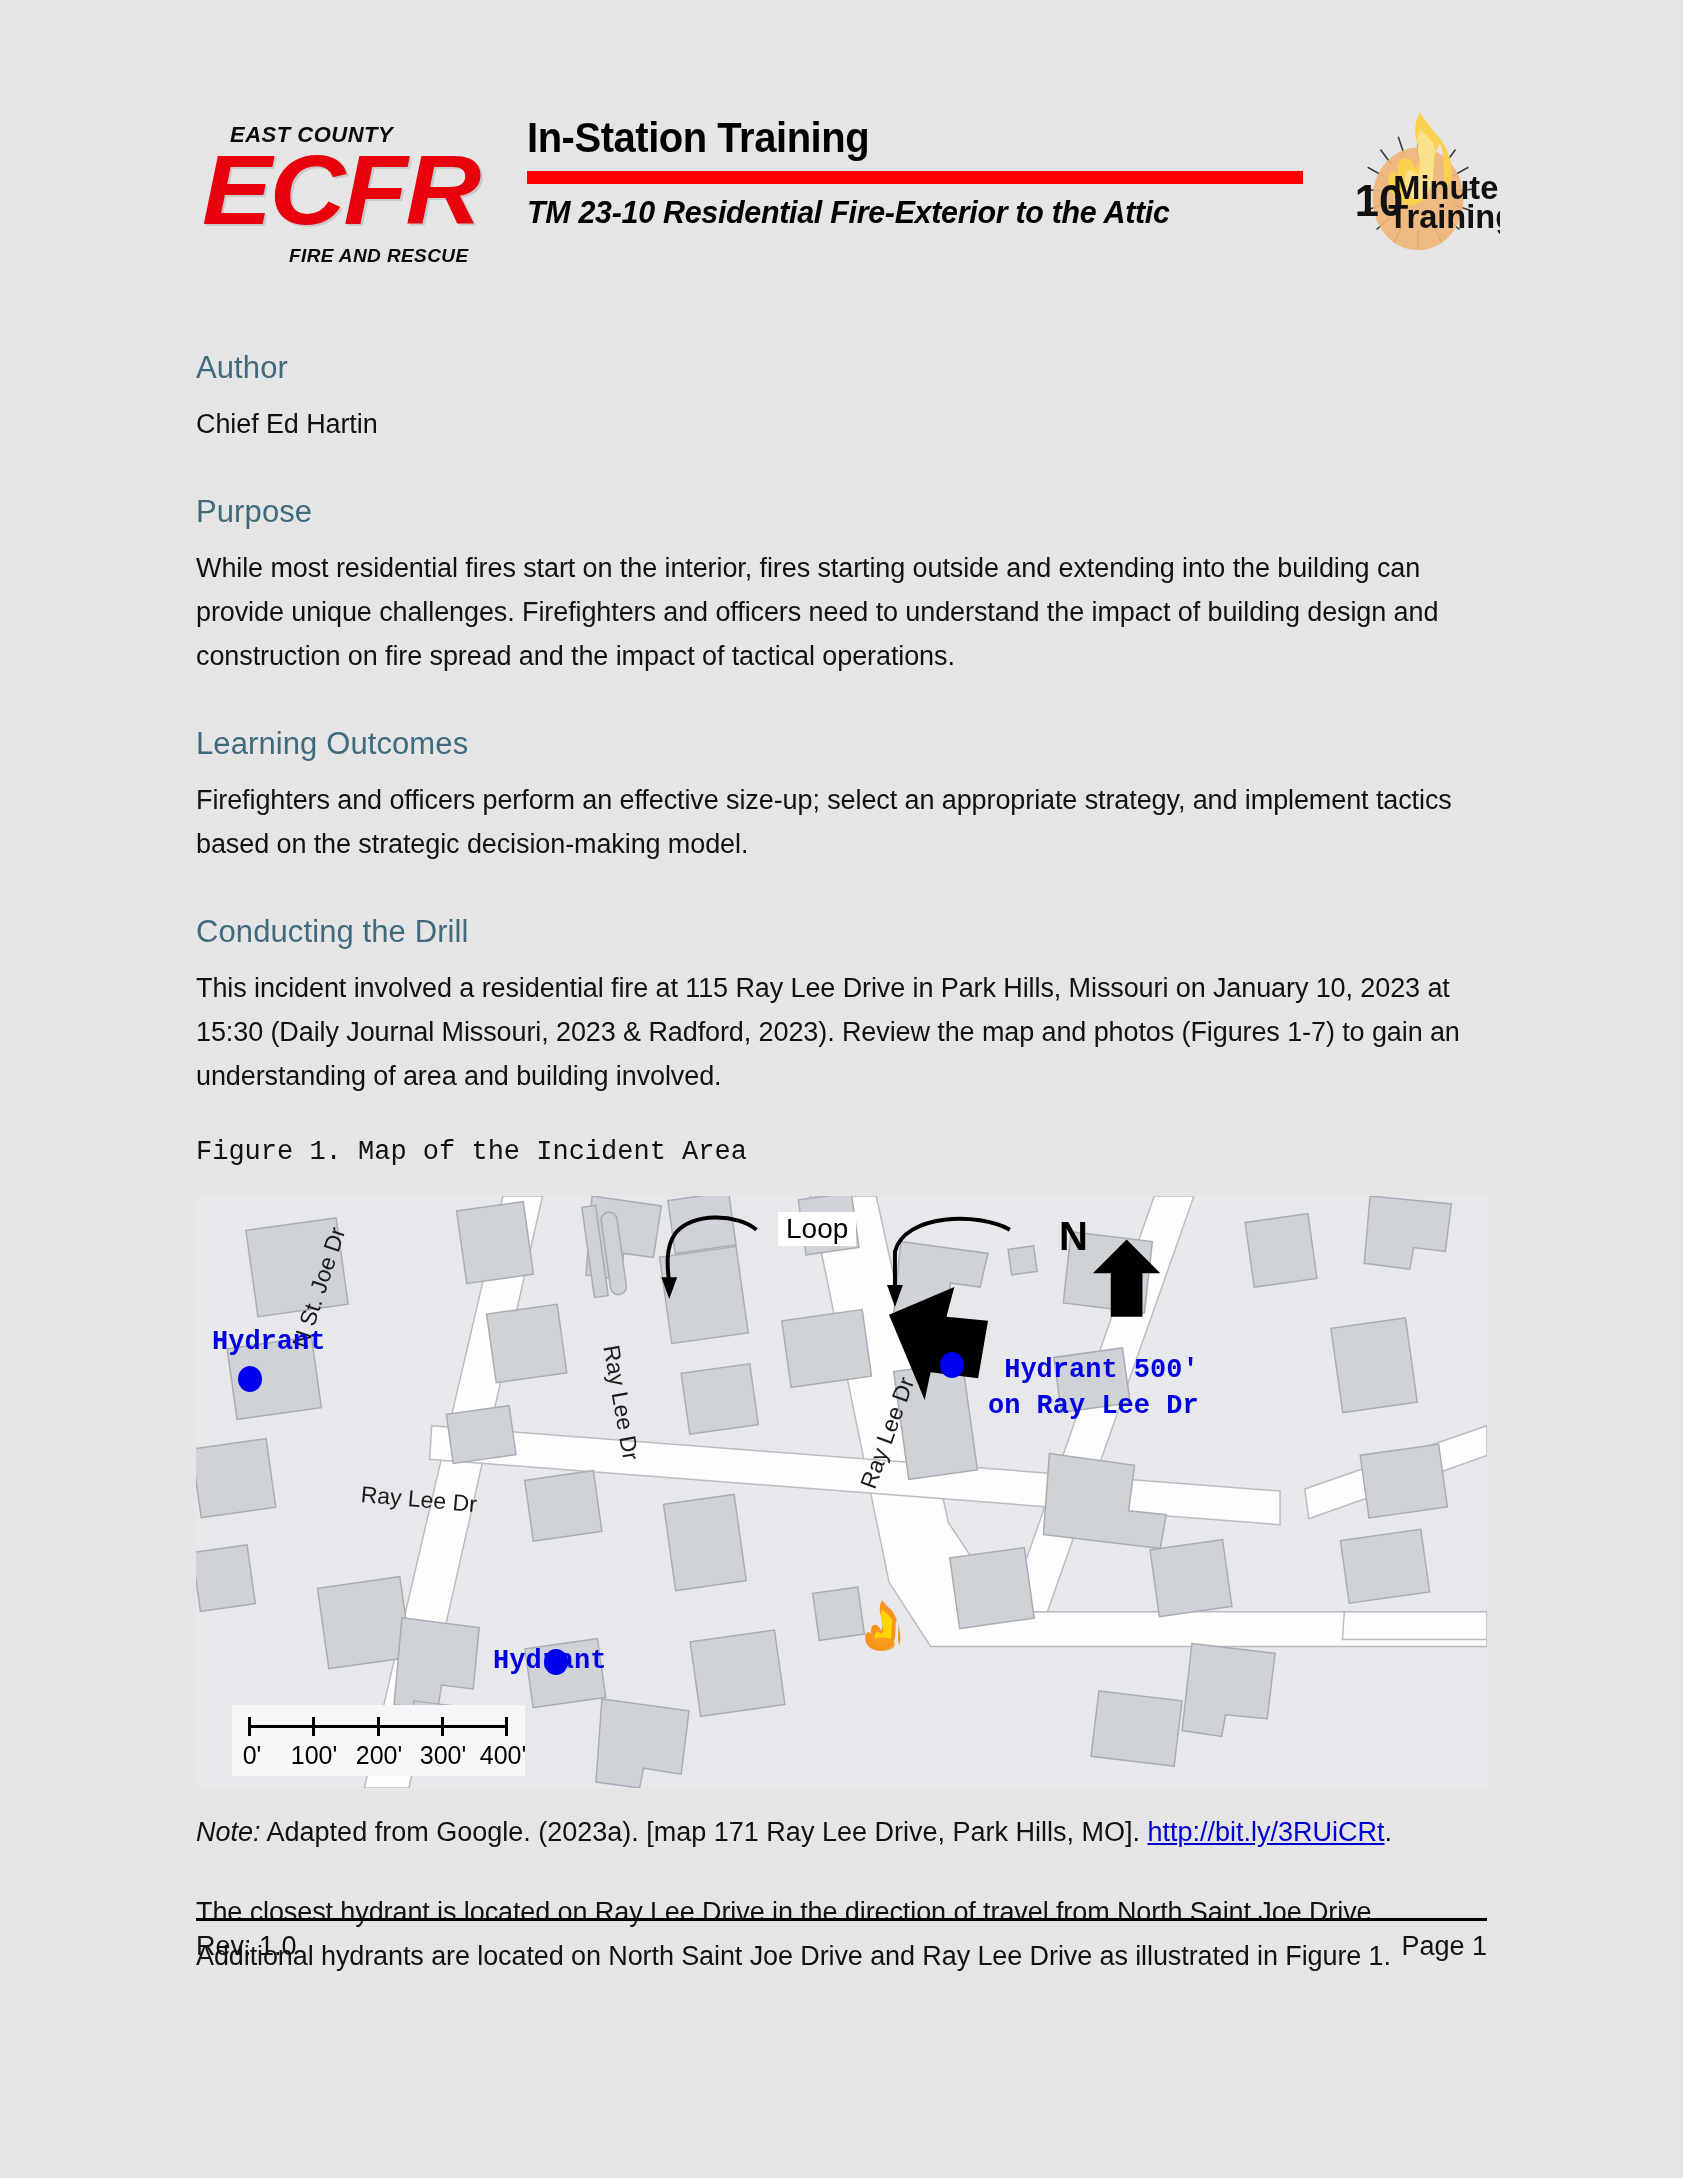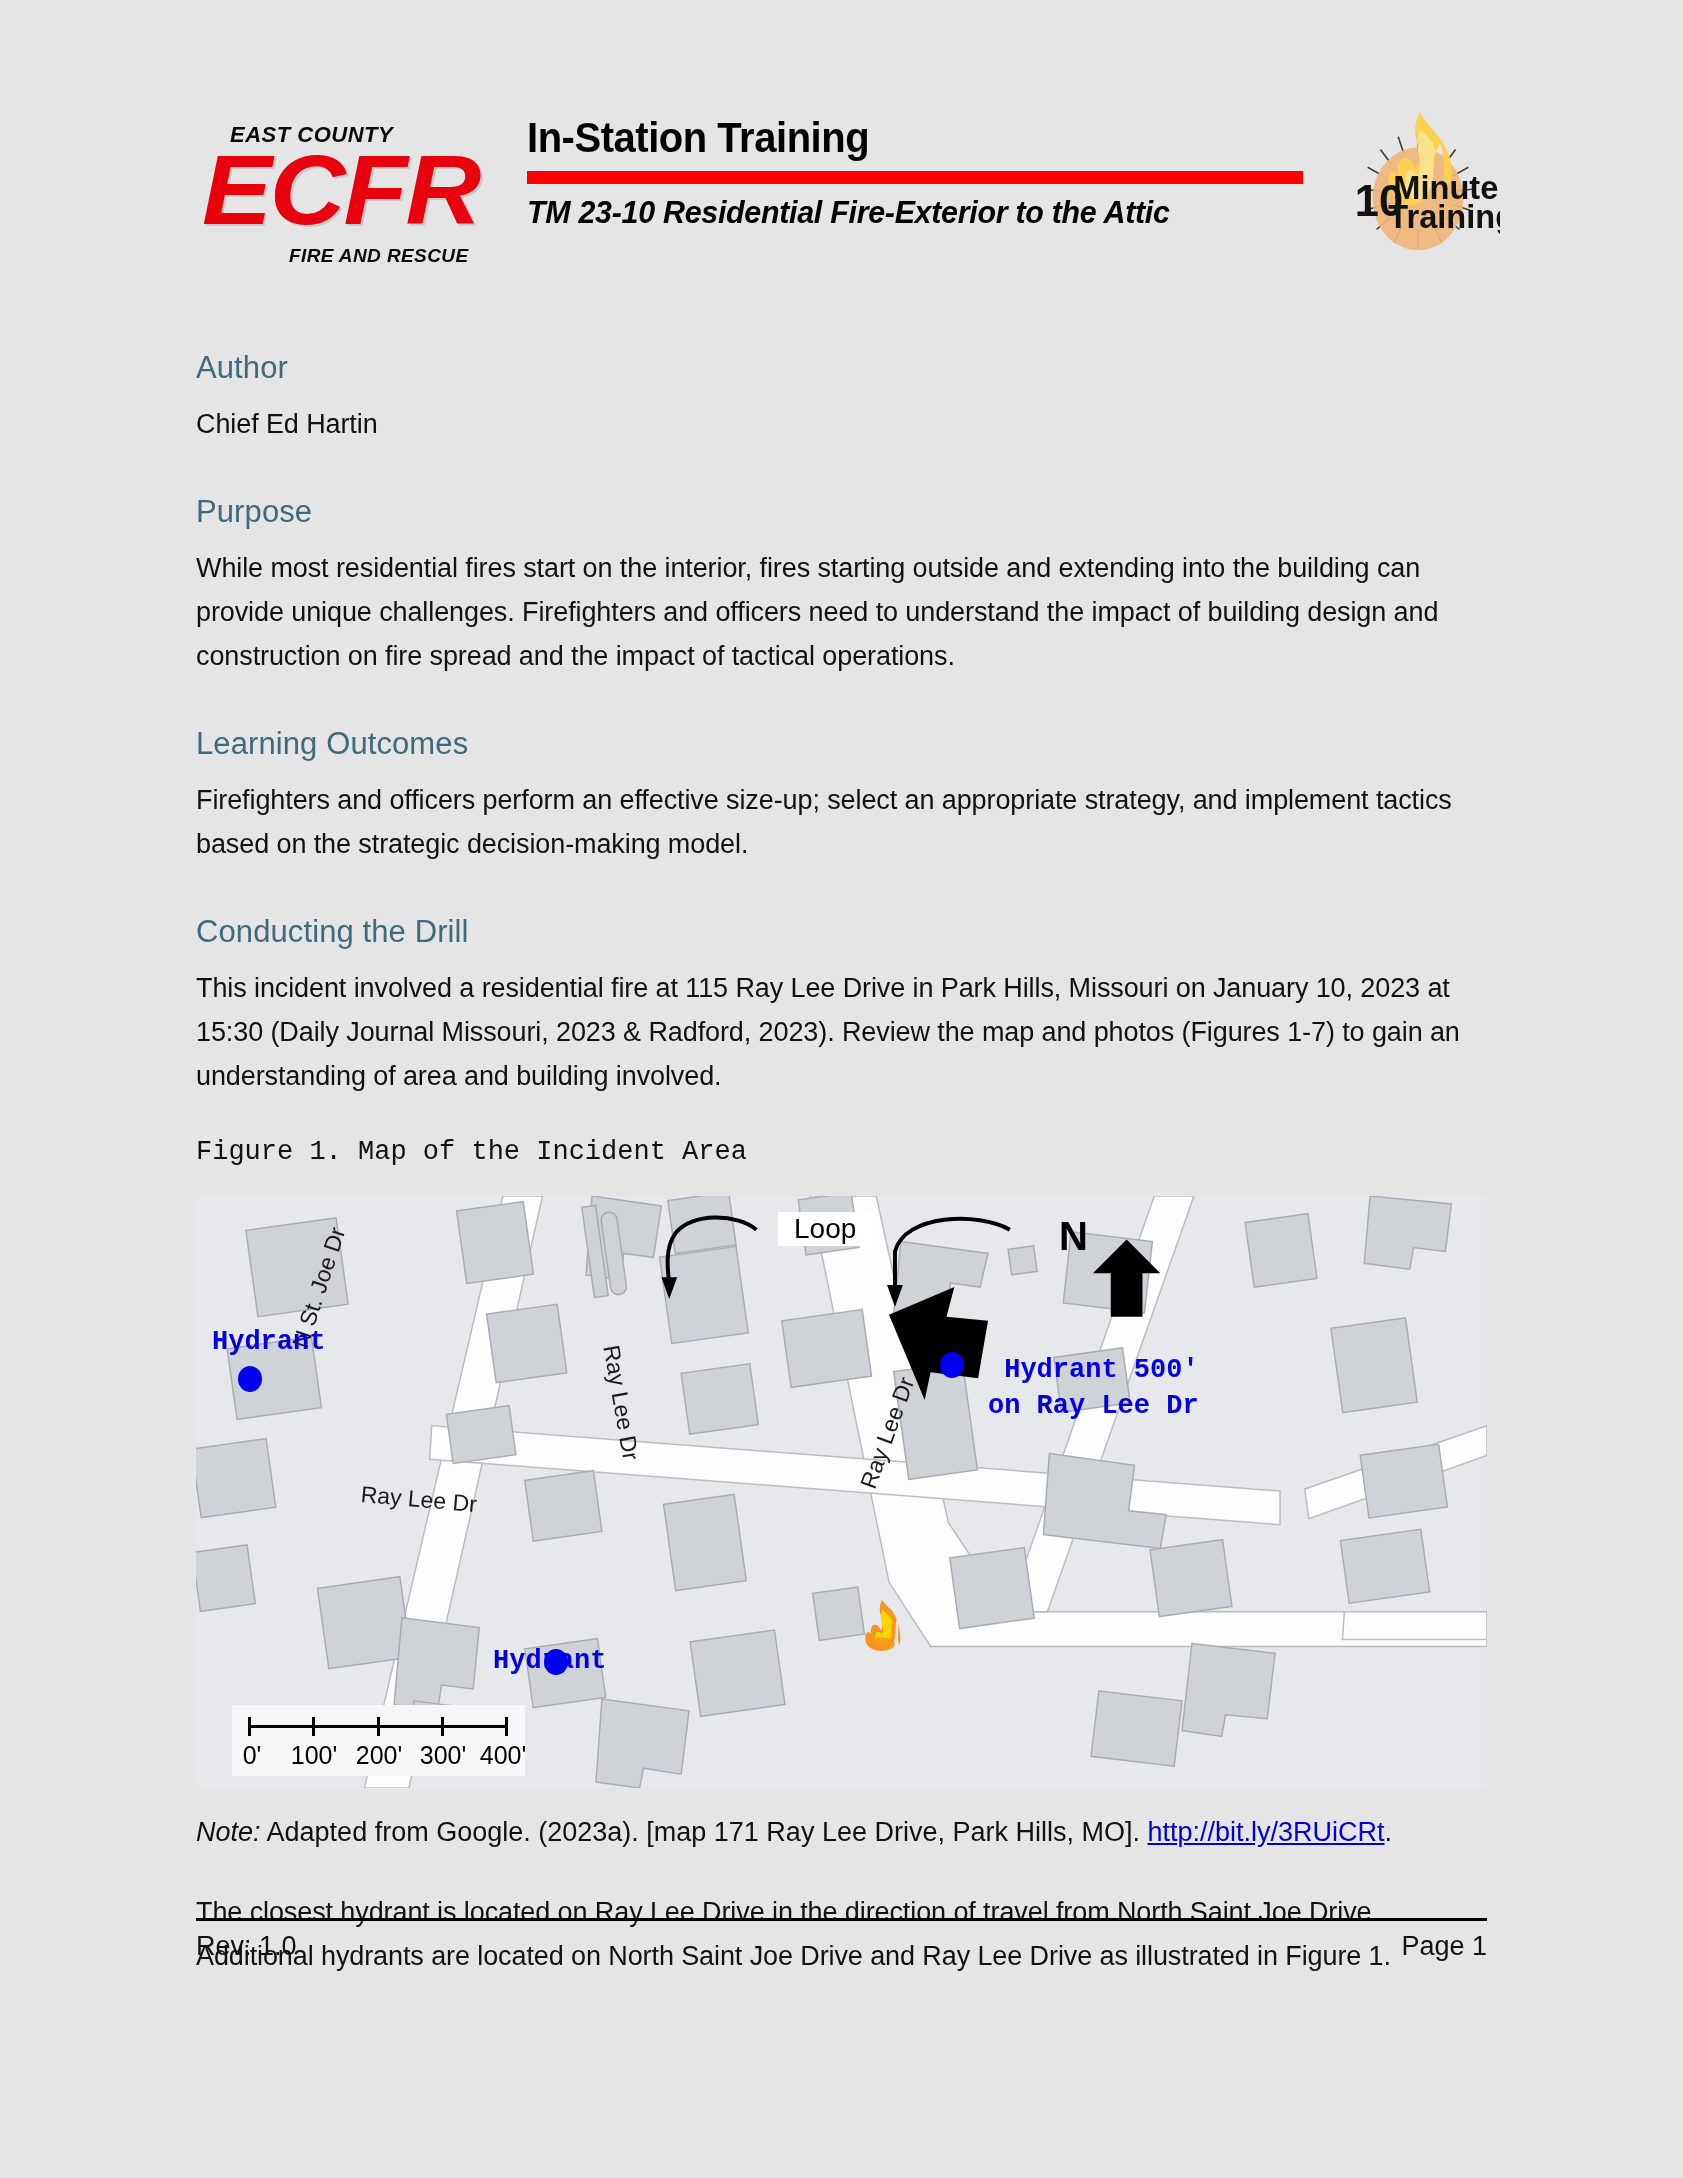--- a/index.html
+++ b/index.html
@@ -199,21 +199,21 @@
     line-height: 36px;
     color: #0000e0;
   }
   .lbl-loop {
     position: absolute;
     left: 582px; top: 16px;
     font-family: "Liberation Sans", sans-serif;
     font-size: 28px;
     color: #000000;
     background: #ffffff;
-    padding: 1px 16px;
+    padding: 1px 8px;
     white-space: nowrap;
   }
   .lbl-north {
     position: absolute;
     left: 863px; top: 18px;
     font-family: "Liberation Sans", sans-serif;
     font-weight: bold;
     font-size: 40px;
     color: #000000;
   }

